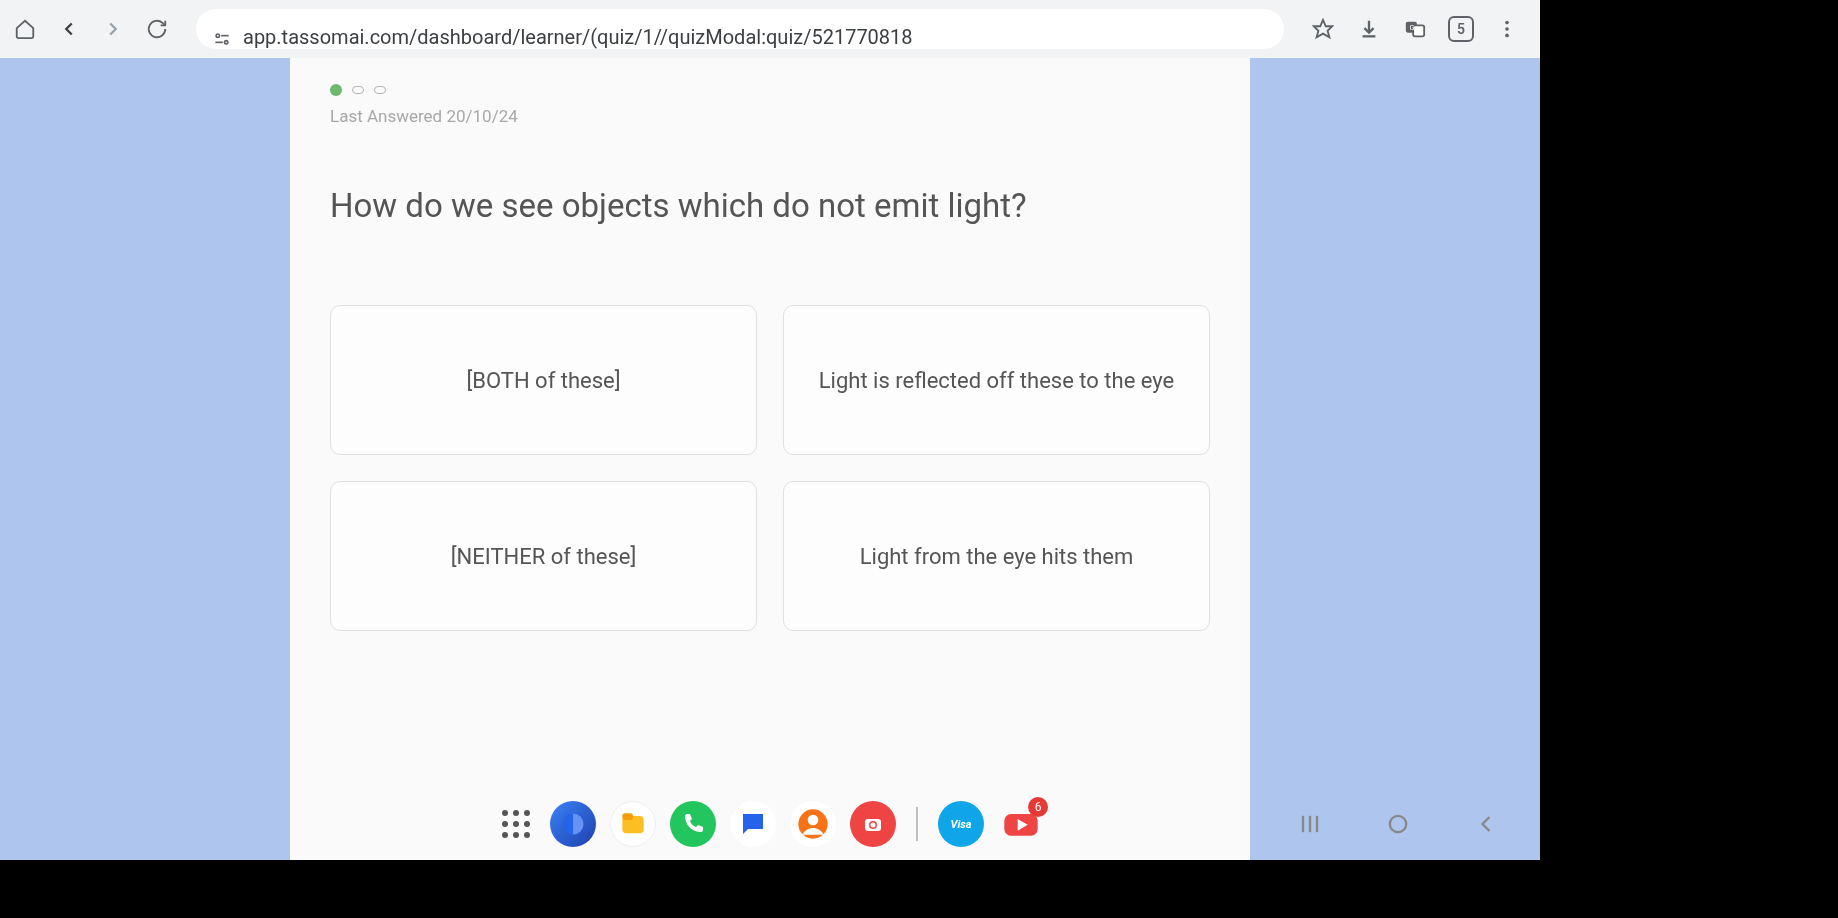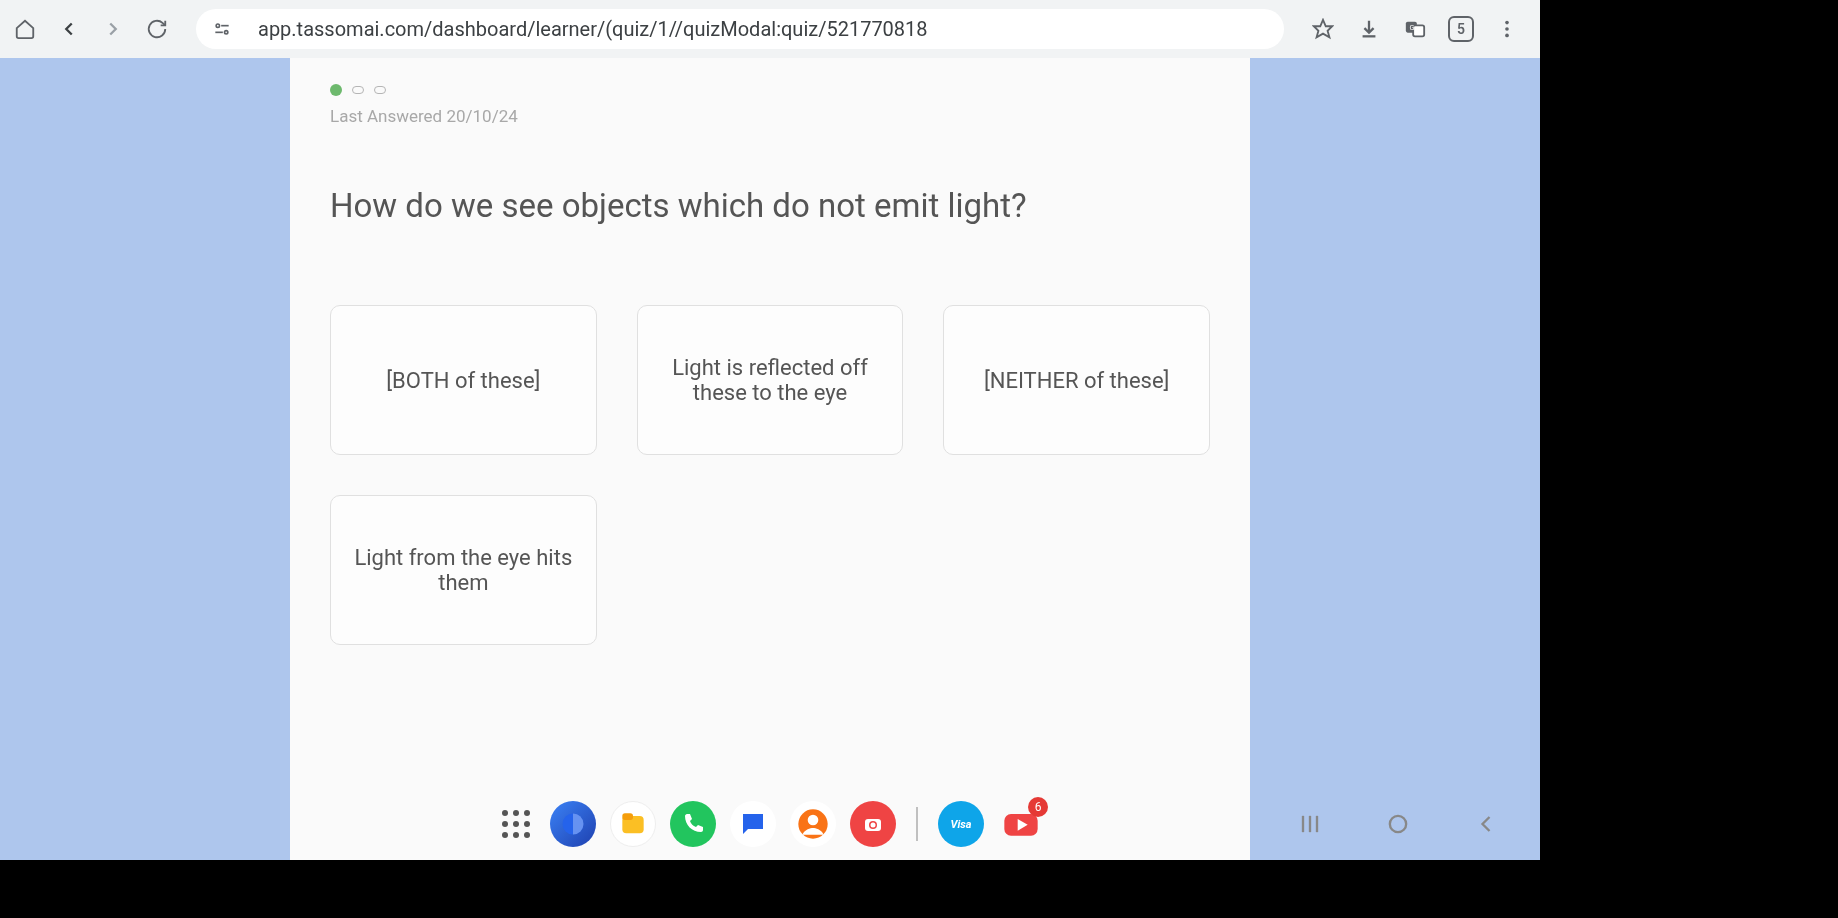--- a/index.html
+++ b/index.html
@@ -38,26 +38,26 @@
       color: #5f6368;
       cursor: pointer;
     }
     .toolbar-icon svg { width: 22px; height: 22px; }
     .url-bar {
       flex: 1;
       height: 40px;
       background: #fff;
       border-radius: 20px;
       display: flex;
-      align-items: center;
+      align-items: flex-end;
       padding: 0 16px;
       margin: 0 8px;
       color: #5f6368;
       font-size: 20px;
-      gap: 26px;
+      gap: 11px;
     }
     .url-prefix-icon {
       width: 20px; height: 20px;
       display:flex;align-items:center;justify-content:center;
     }
     .url-text { color: #3c4043; }
     .toolbar-right {
       display: flex;
       align-items: center;
       gap: 20px;
@@ -103,22 +103,22 @@
       font-size: 17px;
       margin-bottom: 60px;
     }
     .question {
       color: #555;
       font-size: 33px;
       margin-bottom: 80px;
     }
     .answers {
       display: grid;
-      grid-template-columns: 1fr 1fr 1fr;
-      gap: 40px;
+      grid-template-columns: 1fr 1fr;
+      gap: 26px;
     }
     .answer {
       border: 1px solid #e0e0e0;
       border-radius: 10px;
       height: 150px;
       display:flex;
       align-items:center;
       justify-content:center;
       background:#fdfdfd;
       color:#555;

